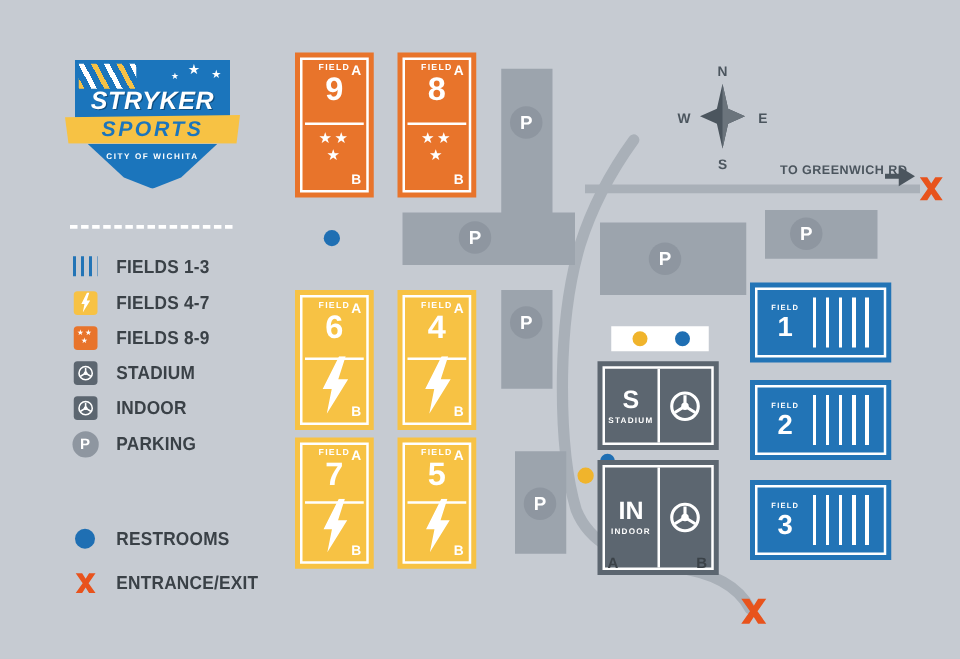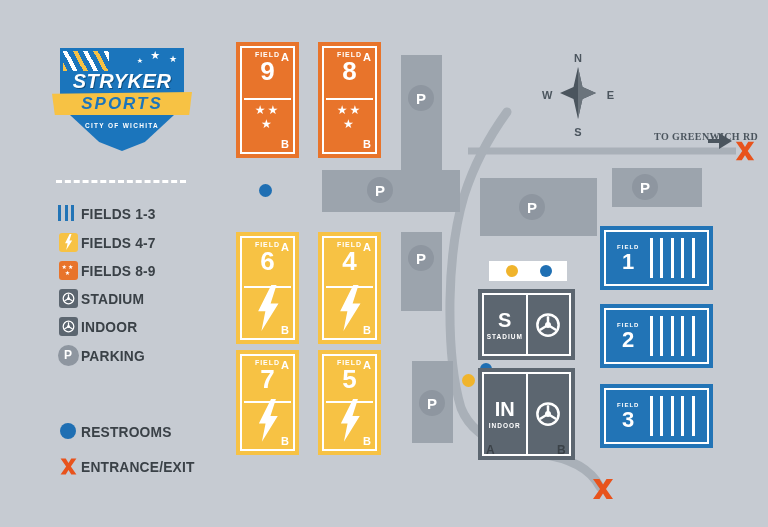--- a/index.html
+++ b/index.html
@@ -57,21 +57,21 @@
   .logo-banner { position:absolute; left:0; top:44px; width:140px; height:23px; background:#f7c244;
        display:flex; align-items:center; justify-content:center; color:#1b75bc; font-weight:bold;
        font-style:italic; font-size:17px; letter-spacing:2px;
        clip-path:polygon(0 8%,100% 0,98% 100%,2% 100%); }
   .logo-bottom { position:absolute; left:18px; top:67px; width:104px; height:36px; background:#1b75bc;
        clip-path:polygon(0 0,100% 0,72% 75%,50% 100%,28% 75%); text-align:center; }
   .logo-tagline { color:#fff; font-size:6.5px; font-weight:bold; letter-spacing:1.3px; margin-top:7px; }
 
   
   .legend-divider { position:absolute; left:56px; top:180px; width:130px; border-top:3px dashed #fff; }
-  .lrow { position:absolute; left:55px; height:28px; display:flex; align-items:center; gap:0; }
+  .lrow { position:absolute; left:55px; height:28px; display:flex; align-items:center; gap:12px; }
   .licon { width:26px; display:flex; align-items:center; justify-content:center; flex:none; }
   .ltxt { font-size:15px; font-weight:bold; color:#3a4147; letter-spacing:.2px; white-space:nowrap;
           transform:scaleX(.92); transform-origin:left center; }
   .icon-stripes { width:20px; height:16px;
           background:repeating-linear-gradient(90deg,#2274b6 0 3px,transparent 3px 6.5px); }
   .icon-sq { width:19px; height:19px; border-radius:3px; display:flex; flex-direction:column;
              align-items:center; justify-content:center; }
   .icon-sq.yellow { background:#f7c244; }
   .icon-sq.orange { background:#e8742b; color:#fff; }
   .icon-sq.dark { background:#5c6670; }
@@ -81,22 +81,22 @@
   .icon-dot { width:16px; height:16px; border-radius:50%; }
 
   
   .compass { position:absolute; left:542px; top:52px; width:72px; height:86px; color:#4b555e;
              font-weight:bold; font-size:11px; }
   .cn { position:absolute; top:0; left:50%; transform:translateX(-50%); }
   .cs { position:absolute; bottom:0; left:50%; transform:translateX(-50%); }
   .cw { position:absolute; left:0; top:37px; }
   .ce { position:absolute; right:0; top:37px; }
   .cstar { position:absolute; left:50%; top:15px; transform:translateX(-50%); }
-  .greenwich { position:absolute; left:654px; top:131px; font-size:10px; font-weight:bold;
-               color:#4b555e; letter-spacing:.4px;font-family:Liberation Serif, serif; }
+  .greenwich { position:absolute; left:624px; top:131px; font-size:10px; font-weight:bold;
+               color:#4b555e; letter-spacing:.4px; }
   .arrow-tail { position:absolute; left:708px; top:139px; width:12px; height:4px; background:#4b555e; }
   .arrow-head { position:absolute; left:719px; top:133px; width:0; height:0;
                 border-left:13px solid #4b555e; border-top:8px solid transparent; border-bottom:8px solid transparent; }
   .white-strip { position:absolute; left:489px; top:261px; width:78px; height:20px; background:#fff; }
 </style>
 </head>
 <body>
 
 <div id="stage">
 

